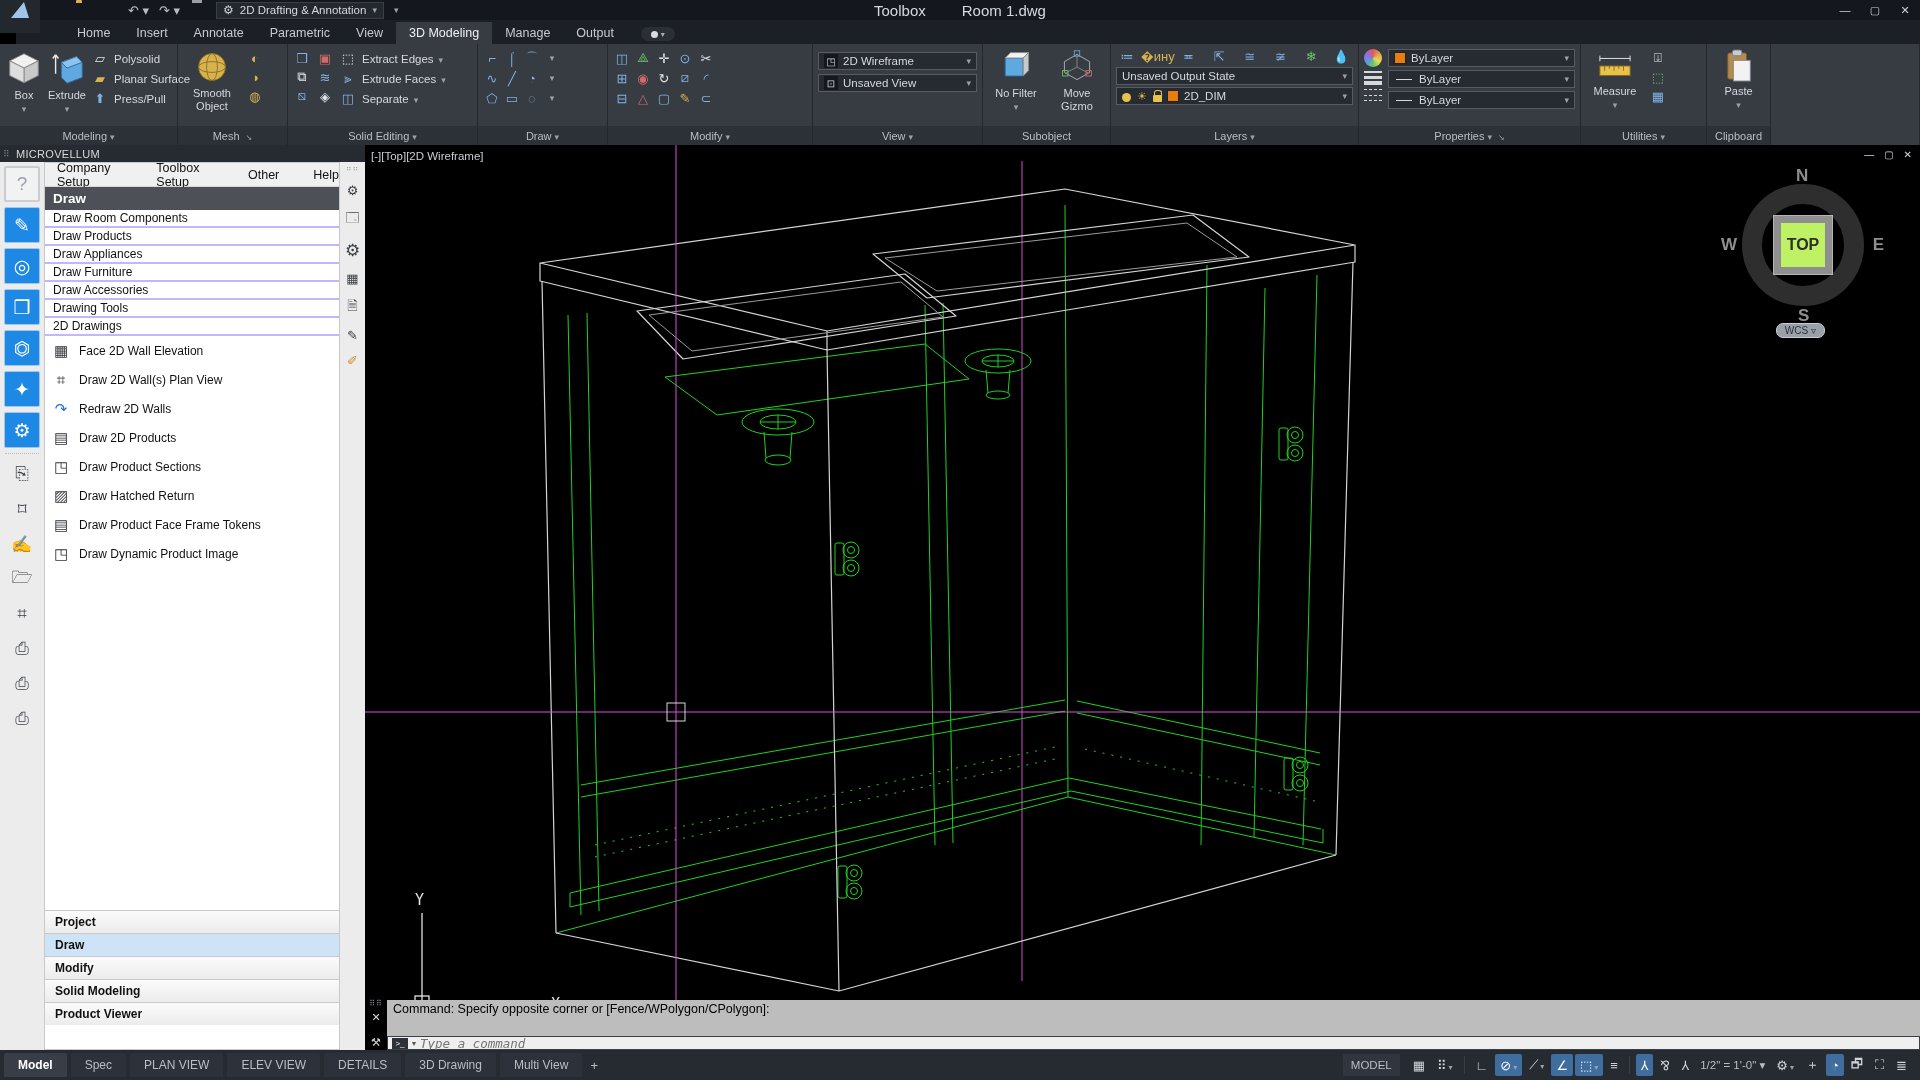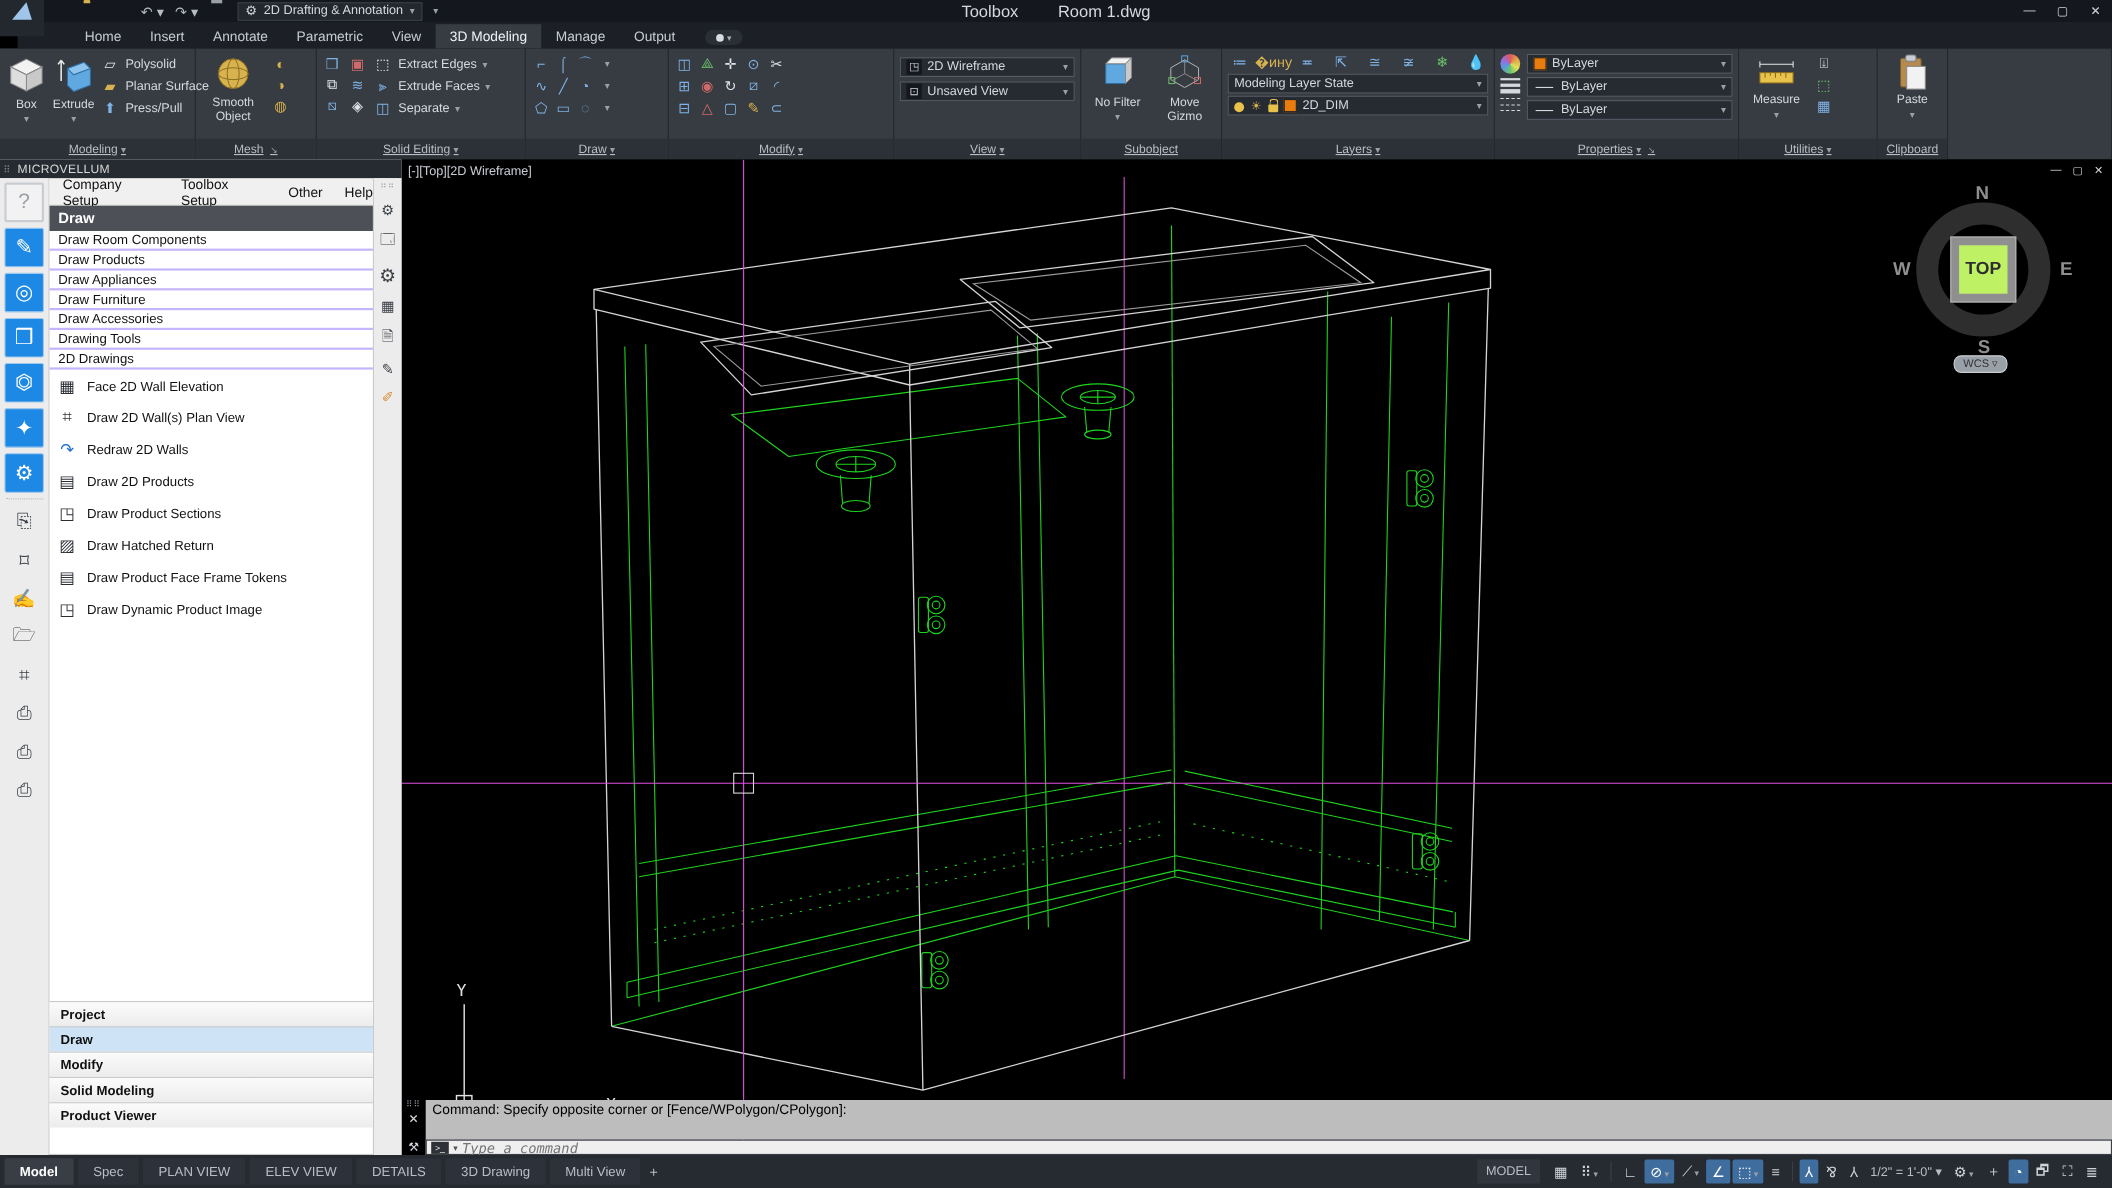--- a/index.html
+++ b/index.html
@@ -32,21 +32,21 @@
   
   #tabrow{left:16px;top:20px;width:1920px;height:24px;background:var(--bg-tabrow);display:flex;align-items:flex-end;padding-left:48px;}
   .rtab{padding:4px 13px;font-size:12.5px;color:#c6cbd2;}
   .rtab.active{background:var(--bg-ribbon);color:#eef1f4;}
   .recpill{margin-left:14px;margin-bottom:3px;width:34px;height:14px;border-radius:7px;background:#2a2e35;display:flex;align-items:center;justify-content:center;gap:3px;font-size:8px;color:#aab0b8;}
   .recpill .dot{width:7px;height:7px;border-radius:50%;background:#d8dde2;}
   
   #ribbon{left:0;top:44px;width:1920px;height:101px;background:var(--bg-ribbon);display:flex;}
   .panel{height:101px;display:flex;flex-direction:column;border-right:1px solid #24272d;}
   .pbody{flex:1;display:flex;align-items:flex-start;padding:3px 5px 0 5px;gap:5px;}
-  .plabel{height:19px;background:var(--bg-plabel);color:var(--txt-dim);font-size:11px;display:flex;align-items:center;justify-content:center;gap:3px;text-decoration:underline;}
+  .plabel{height:19px;background:var(--bg-plabel);color:var(--txt-dim);font-size:11px;display:flex;align-items:center;justify-content:center;gap:3px;}
   .plabel .caret:after{content:"▾";font-size:9px;color:#9aa0a8;}
   .plabel .launcher:after{content:"↘";font-size:8px;color:#9aa0a8;margin-left:3px;}
   .bigbtn{display:flex;flex-direction:column;align-items:center;width:58px;padding-top:2px;color:var(--txt-ribbon);font-size:11px;line-height:1.15;text-align:center;}
   .bigbtn svg{margin-bottom:2px;}
   .bigbtn .caret:after{content:"▾";font-size:9px;color:#9aa0a8;}
   .smallcol{display:flex;flex-direction:column;gap:1px;padding-top:2px;}
   .srow{display:flex;align-items:center;gap:5px;color:var(--txt-ribbon);font-size:11.5px;height:19px;white-space:nowrap;}
   .srow .caret:after{content:"▾";font-size:9px;color:#9aa0a8;}
   .gi{width:18px;height:18px;display:flex;align-items:center;justify-content:center;font-size:13px;color:var(--accent-blue);}
   .gi.gold{color:#d8b24e;} .gi.white{color:#dfe3e8;} .gi.green{color:#6cc46c;} .gi.red{color:#d06a6a;}
@@ -71,21 +71,21 @@
   #palette{left:0;top:0;width:365px;height:905px;background:#e9e9e9;}
   #mvheader{left:0;top:0;width:365px;height:17px;background:#262a31;color:#d8d8d8;font-size:11px;display:flex;align-items:center;padding-left:16px;letter-spacing:.3px;}
   #mvheader:before{content:"⠿";position:absolute;left:3px;color:#7b828c;font-size:9px;}
   #leftstrip{left:0;top:17px;width:44px;height:888px;background:#ececec;display:flex;flex-direction:column;align-items:center;padding-top:4px;gap:5px;}
   .tile{width:36px;height:36px;border-radius:2px;display:flex;align-items:center;justify-content:center;font-size:19px;color:#fff;background:#1e88e5;border:1px solid #9ec7ec;}
   .tile.gray{background:#f2f2f2;color:#9aa0a8;border:2px solid #c9cdd3;}
   .tile.plain{background:transparent;border:none;color:#3a3f46;font-size:20px;}
   .tile.small{width:30px;height:30px;font-size:17px;}
   .tilesep{width:34px;border-top:1px dotted #b9bec6;}
   #plist{left:44px;top:17px;width:296px;height:888px;background:#fff;border:1px solid #c9c9c9;display:flex;flex-direction:column;}
-  #pmenu{height:24px;background:#f0f0f0;display:flex;align-items:center;gap:20px;padding-left:12px;font-size:12.5px;color:#111;border-bottom:1px solid #d8d8d8;}
+  #pmenu{height:24px;background:#f0f0f0;display:flex;align-items:center;gap:34px;padding-left:12px;font-size:12.5px;color:#111;border-bottom:1px solid #d8d8d8;}
   #psection{height:23px;background:#4d5056;color:#fff;font-weight:bold;font-size:13.5px;display:flex;align-items:center;padding-left:8px;}
   .pitem{height:18px;display:flex;align-items:center;padding-left:8px;font-size:12px;color:#111;border-bottom:2px solid #c4b5fd;}
   .piconitem{height:29px;display:flex;align-items:center;gap:8px;padding-left:6px;font-size:12px;color:#111;}
   .pic{width:20px;height:20px;display:flex;align-items:center;justify-content:center;font-size:15px;color:#2b2f35;}
   .pic.blue{color:#1f6fd0;}
   #pspacer{flex:1;}
   .pcat{height:23px;background:linear-gradient(#fbfbfb,#ececec);border-top:1px solid #c9c9c9;display:flex;align-items:center;padding-left:10px;font-size:12px;font-weight:bold;color:#111;}
   .pcat.active{background:#cfe3f6;}
   #innerstrip{left:340px;top:17px;width:25px;height:888px;background:#ececec;display:flex;flex-direction:column;align-items:center;padding-top:2px;gap:10px;font-size:13px;color:#3a3f46;}
   #innerstrip .dots{font-size:8px;color:#9aa0a8;letter-spacing:1px;}
@@ -377,21 +377,21 @@
         <span class="gi">≔</span>
         <span class="gi gold">�ину</span>
         <span class="gi">≖</span>
         <span class="gi">⇱</span>
         <span class="gi">≅</span>
         <span class="gi">≆</span>
         <span class="gi green">❄</span>
         <span class="gi">💧</span>
       </div>
       <div class="dd">
-          <span>Modeling Layer State</span>
+          <span>Unsaved Output State</span>
         </div>
       <div class="dd">
         <span class="bulb"></span>
         <span class="gi gold" style="width:12px;font-size:11px">☀</span>
         <span class="lock"></span>
         <span class="swatch"></span>
         <span>2D_DIM</span>
       </div>
     </div>
     <div class="plabel">

